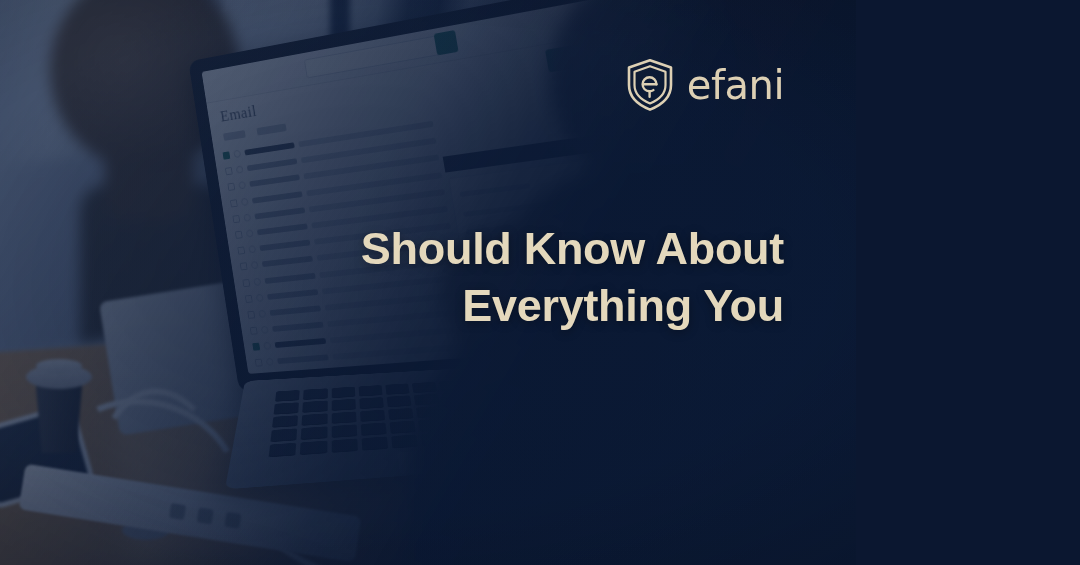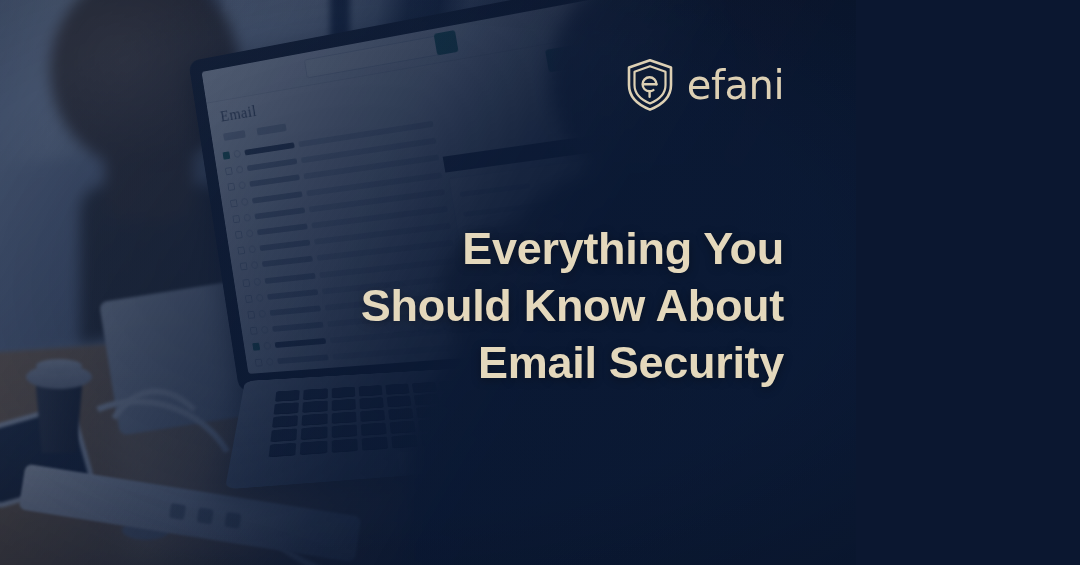--- a/index.html
+++ b/index.html
@@ -750,20 +750,19 @@
         <path d="M24 2.2 L45 9.6 V27 c0 11.6 -8.4 19.6 -21 24.6 C11.4 46.6 3 38.6 3 27 V9.6 Z" fill="none" stroke="#ddd0b4" stroke-width="2.6" stroke-linejoin="round"></path>
         <path d="M24 8.2 L39.5 13.7 V27 c0 8.6 -6.2 14.6 -15.5 18.4 C14.7 41.6 8.5 35.6 8.5 27 V13.7 Z" fill="none" stroke="#ddd0b4" stroke-width="2.2" stroke-linejoin="round"></path>
         <path d="M30.4 26.3 c0 -4 -3 -7 -6.9 -7 -3.9 0 -6.9 3.1 -6.9 7 0 3.9 3 7 6.9 7 1.5 0 2.8 -.4 3.9 -1.2" fill="none" stroke="#ddd0b4" stroke-width="2.4" stroke-linecap="round"></path>
         <path d="M18.2 26.3 h12.2" fill="none" stroke="#ddd0b4" stroke-width="2.4" stroke-linecap="round"></path>
         <path d="M23.6 33.3 L23.6 38.8" fill="none" stroke="#ddd0b4" stroke-width="2.4" stroke-linecap="round"></path>
       </svg>
       <span class="logo-word">efani</span>
     </div>
 
     <h1 class="headline">
+      <span class="hl-line">Should Know About</span>
       <span class="hl-line">Everything You</span>
-      <span class="hl-line">Should Know About</span>
-      <span class="hl-line">Email Security</span>
     </h1>
 
 
   </div>
 </div>
 
 </body></html>

